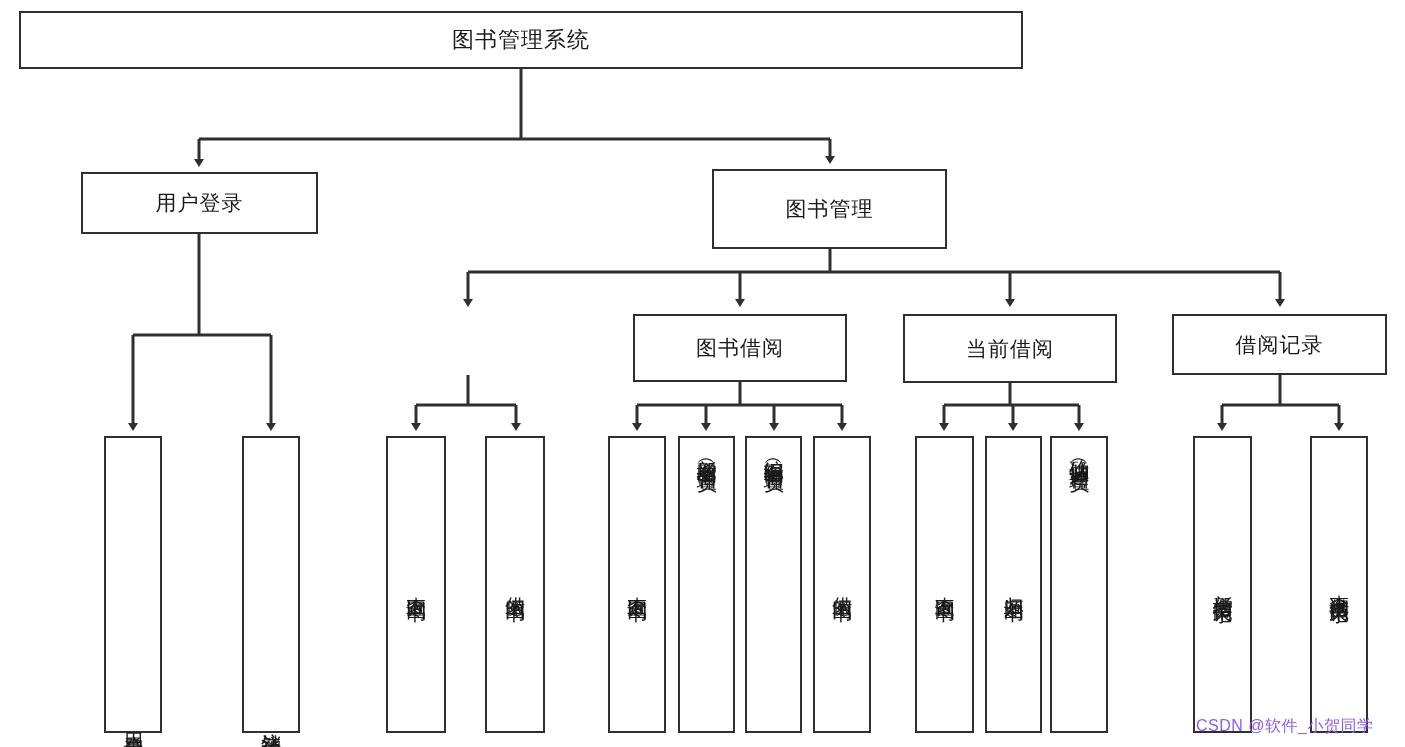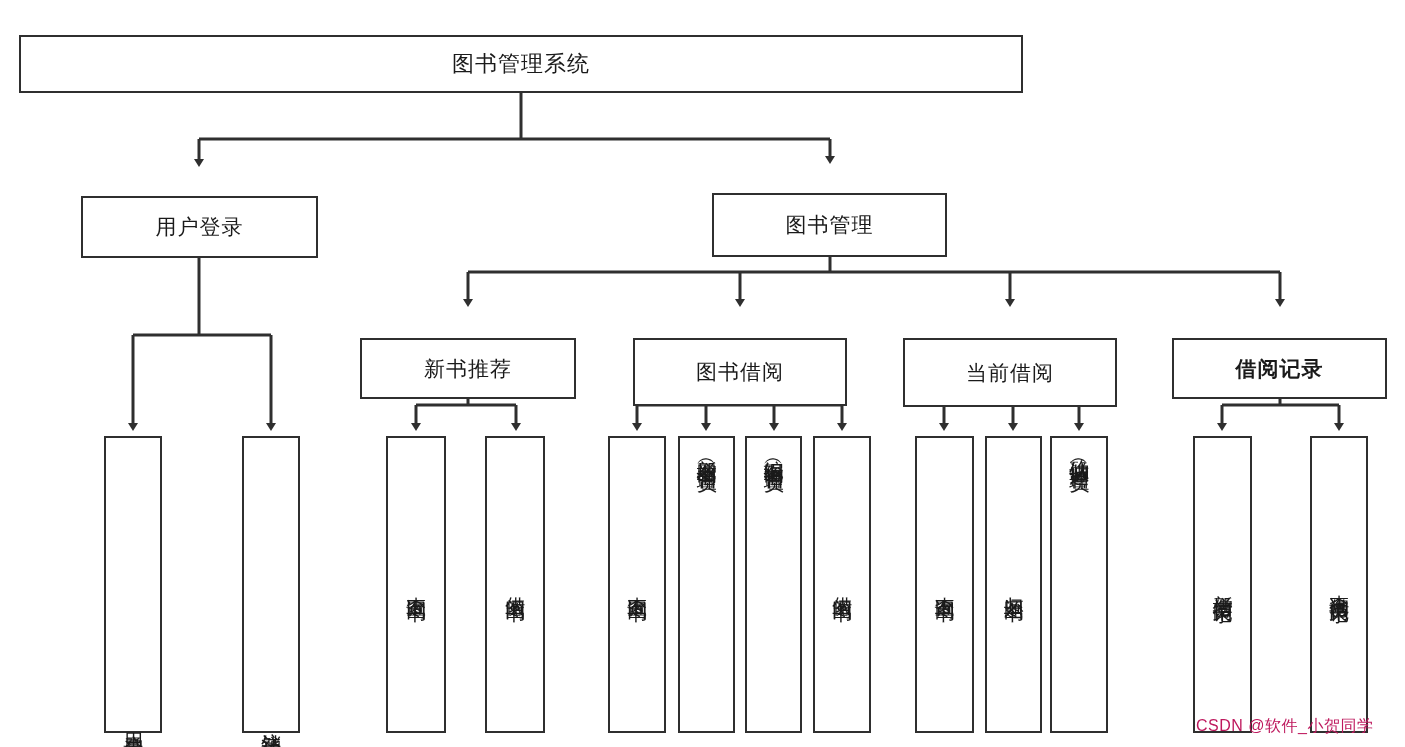--- a/index.html
+++ b/index.html
@@ -35,21 +35,20 @@
     display: flex;
     align-items: center;
     justify-content: center;
     text-align: center;
     z-index: 2;
   }
   .node.h {
     font-size: 21px;
     line-height: 1.1;
     letter-spacing: 1px;
-    margin-top: 24px;
   }
   .node.root {
     font-size: 22px;
   }
   .node.v {
     writing-mode: vertical-rl;
     text-orientation: upright;
     font-size: 20px;
     line-height: 1.18;
     letter-spacing: 2px;
@@ -61,21 +60,21 @@
   }
   .node.v.top {
     justify-content: flex-start;
   }
   .node.v.bottom {
     justify-content: flex-end;
   }
   .watermark {
     position: absolute;
     font-size: 16px;
-    color: #be185d;
+    color: #8b5cf6;
     white-space: nowrap;
     z-index: 5;
     letter-spacing: 0.5px;
   }
 </style>
 </head>
 <body>
 
 <div id="diagram">
 
@@ -127,26 +126,25 @@
       <path d="M1280,375 L1280,405"></path>
       <path d="M1222,405 L1339,405"></path>
       <path d="M1222,405 L1222,427" marker-end="url(#arrow)"></path>
       <path d="M1339,405 L1339,427" marker-end="url(#arrow)"></path>
     </g>
   </svg>
 
   <div class="node h root" style="left:19px; top:11px; width:1004px; height:58px;">图书管理系统</div>
 
   <div class="node h" style="left:81px; top:172px; width:237px; height:62px;">用户登录</div>
-  <div class="node h" style="left:712px; top:169px; width:235px; height:64px;">图书管理</div>
+  <div class="node h" style="left:712px; top:169px; width:235px; height:80px;">图书管理</div>
 
-  <div class="node h" style="left:360px; top:314px; width:216px; height:61px;">新书推荐</div>
   <div class="node h" style="left:633px; top:314px; width:214px; height:68px;">图书借阅</div>
   <div class="node h" style="left:903px; top:314px; width:214px; height:69px;">当前借阅</div>
-  <div class="node h" style="left:1172px; top:314px; width:215px; height:61px;font-weight:bold;">借阅记录</div>
+  <div class="node h" style="left:1172px; top:314px; width:215px; height:61px;">借阅记录</div>
 
   <div class="node v bottom" style="left:104px; top:436px; width:58px; height:297px;">用户登录</div>
   <div class="node v bottom" style="left:242px; top:436px; width:58px; height:297px;">注销登录</div>
 
   <div class="node v center" style="left:386px; top:436px; width:60px; height:297px;">查询图书</div>
   <div class="node v center" style="left:485px; top:436px; width:60px; height:297px;">借阅图书</div>
 
   <div class="node v center" style="left:608px; top:436px; width:58px; height:297px;">查询图书</div>
   <div class="node v top" style="left:678px; top:436px; width:57px; height:297px;">新增图书（管理员）</div>
   <div class="node v top" style="left:745px; top:436px; width:57px; height:297px;">编辑图书（管理员）</div>

